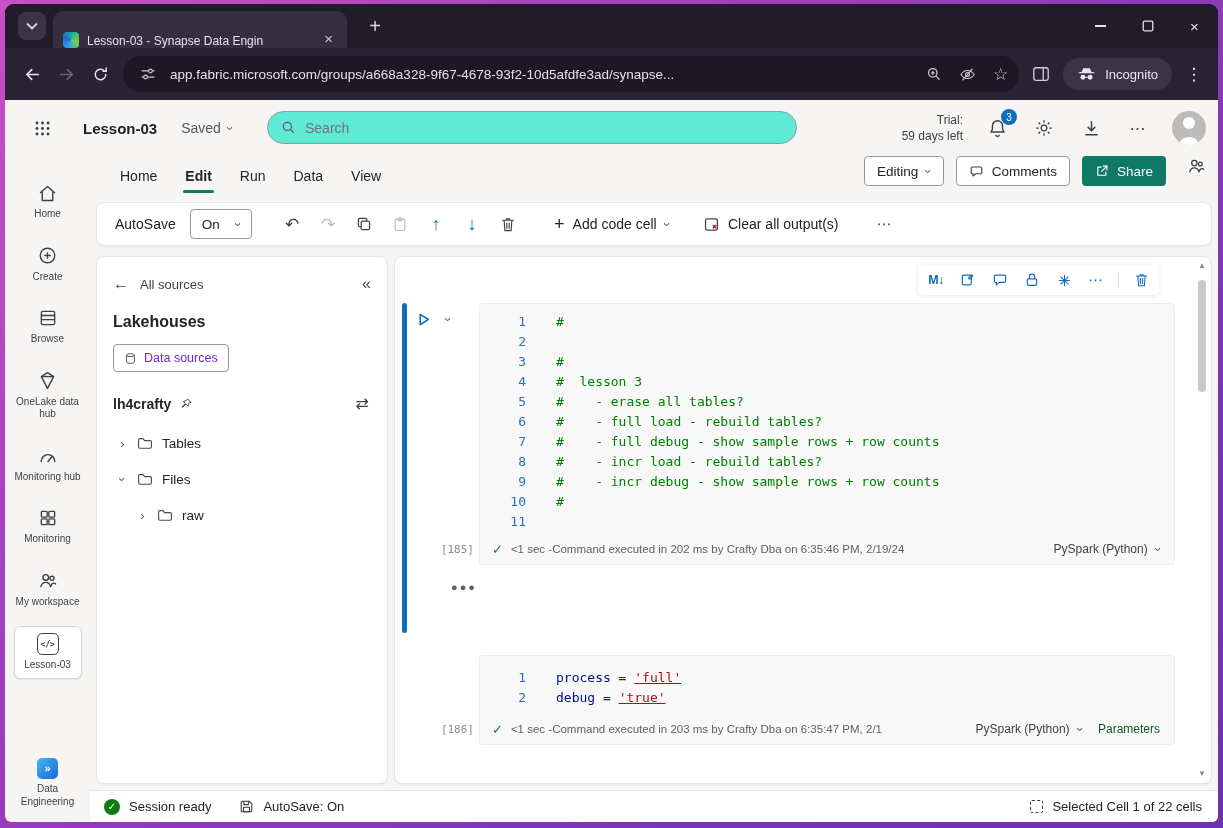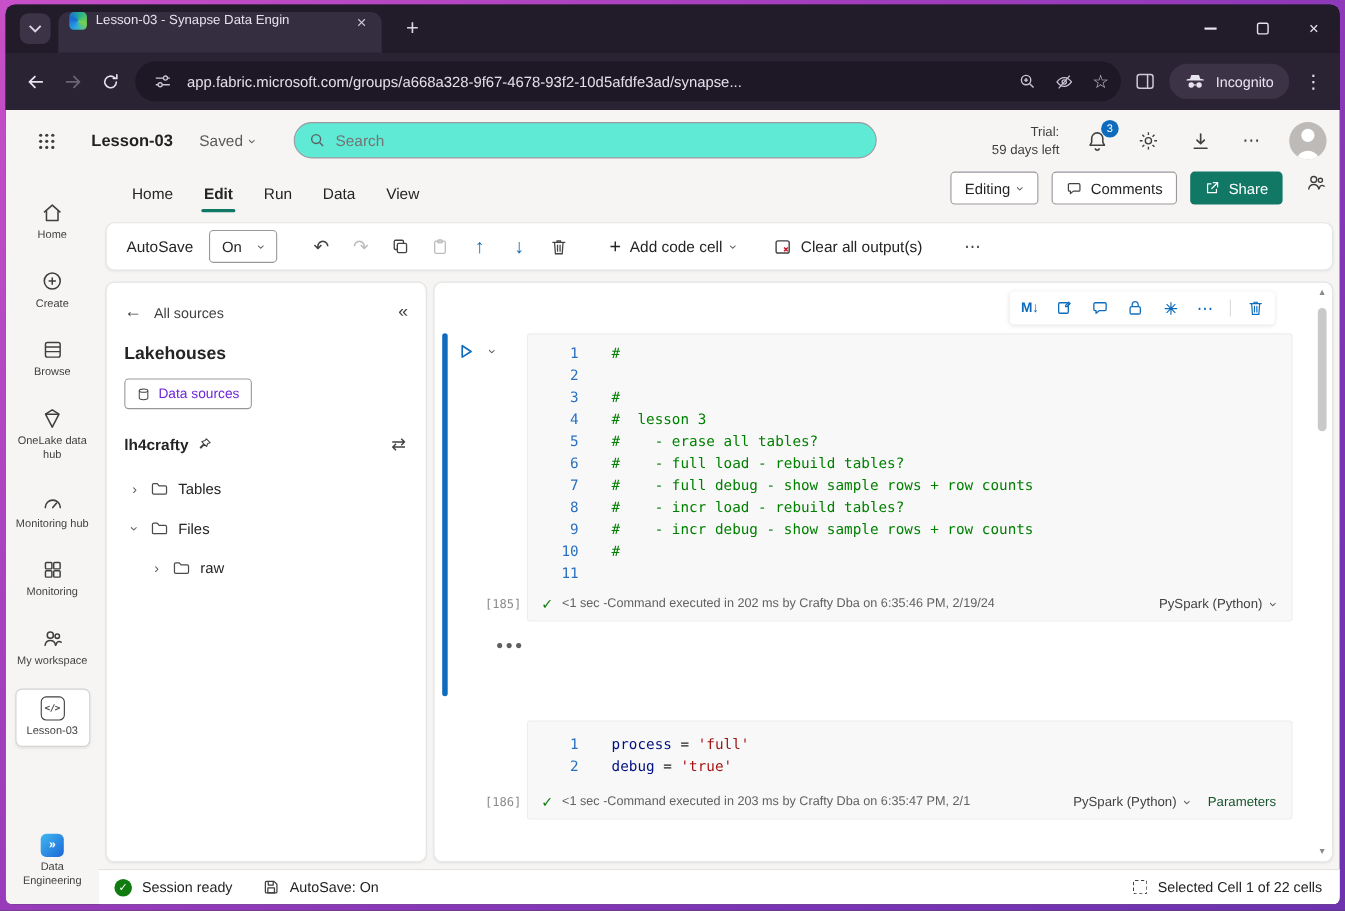--- a/index.html
+++ b/index.html
@@ -16,21 +16,21 @@
   .frame {
     width:1223px; height:828px;
     background: linear-gradient(140deg,#c850c8 0%, #a23ebd 35%, #7b35b4 75%, #6d32ae 100%);
     padding:4px 5px 6px;
   }
   .window { width:100%; height:100%; border-radius:9px 9px 6px 6px; overflow:hidden; display:flex; flex-direction:column; background:#211b2a; }
 
   
   .tabstrip { position:relative; flex:0 0 44px; background:#211b2a; }
   .tab-search { position:absolute; left:13px; top:8px; width:28px; height:28px; border-radius:8px; background:#3c3347; color:#d9d5e1; display:flex; align-items:center; justify-content:center; }
-  .tab { position:absolute; left:48px; bottom:0; height:37px; width:294px; background:#352e41; border-radius:10px 10px 0 0; display:flex; align-items:flex-start; gap:8px; padding:0 10px; }
+  .tab { position:absolute; left:48px; bottom:0; height:37px; width:294px; background:#352e41; border-radius:10px 10px 0 0; display:flex; align-items:flex-end; gap:8px; padding:0 10px; }
   .favicon { width:16px; height:16px; border-radius:4px; flex:0 0 16px;
     background: conic-gradient(from 200deg, #2aa7e0, #1b66d6, #27b58b, #7ad04a, #2aa7e0); }
   .tab-title { flex:1; color:#e6e2ec; font-size:12px; white-space:nowrap; overflow:hidden; }
   .tab-close { color:#cac5d3; font-size:15px; line-height:1; padding:2px 4px; }
   .new-tab { position:absolute; left:356px; top:8px; width:28px; height:28px; color:#d9d5e1; font-size:20px; display:flex; align-items:center; justify-content:center; }
   .win-controls { position:absolute; right:0; top:0; height:100%; display:flex; }
   .win-btn { width:47px; height:100%; display:flex; align-items:center; justify-content:center; color:#e8e4ef; font-size:15px; }
   .min-glyph { display:inline-block; width:11px; height:1.4px; background:#e8e4ef; }
 
   
@@ -136,21 +136,21 @@
   .cell-1 { top:46px; }
   .cell-2 { top:398px; }
   .code { padding:8px 10px 2px 0; font-family:"DejaVu Sans Mono", monospace; font-size:13px; }
   .cell-2 .code { padding:12px 10px 6px 0; }
   .code-line { display:flex; height:20px; line-height:20px; white-space:pre; }
   .ln { flex:0 0 46px; text-align:right; color:var(--linenum,#2970c0); }
   .lt { margin-left:30px; }
   .tok-comment { color:var(--comment,#008000); }
   .tok-var { color:var(--pyvar,#001080); }
   .tok-op { color:#1f1f1f; }
-  .tok-str { color:var(--pystr,#a31515); }
+  .tok-str { color:var(--pystr,#a31515);text-decoration:underline; }
 
   .cell-footer { height:30px; display:flex; align-items:center; gap:8px; padding:0 14px 0 12px; font-size:11.5px; color:#616161; overflow:hidden; }
   .cf-check { color:var(--green,#107c10); font-size:13px; flex:0 0 auto; }
   .cf-status { white-space:nowrap; overflow:hidden; min-width:0; flex:0 1 auto; }
   .cf-spacer { flex:1; }
   .cf-kernel { color:#424242; font-size:12px; white-space:nowrap; }
   .cf-tag { color:#14532d; font-size:12px; margin-left:8px; white-space:nowrap; }
   .exec { position:absolute; left:-54px; bottom:8px; width:48px; text-align:right; font-family:"DejaVu Sans Mono", monospace; font-size:11px; color:#8a8a8a; }
 
   .between-dots { position:absolute; left:56px; top:324px; color:#5f5f5f; font-size:11px; letter-spacing:2px; }

